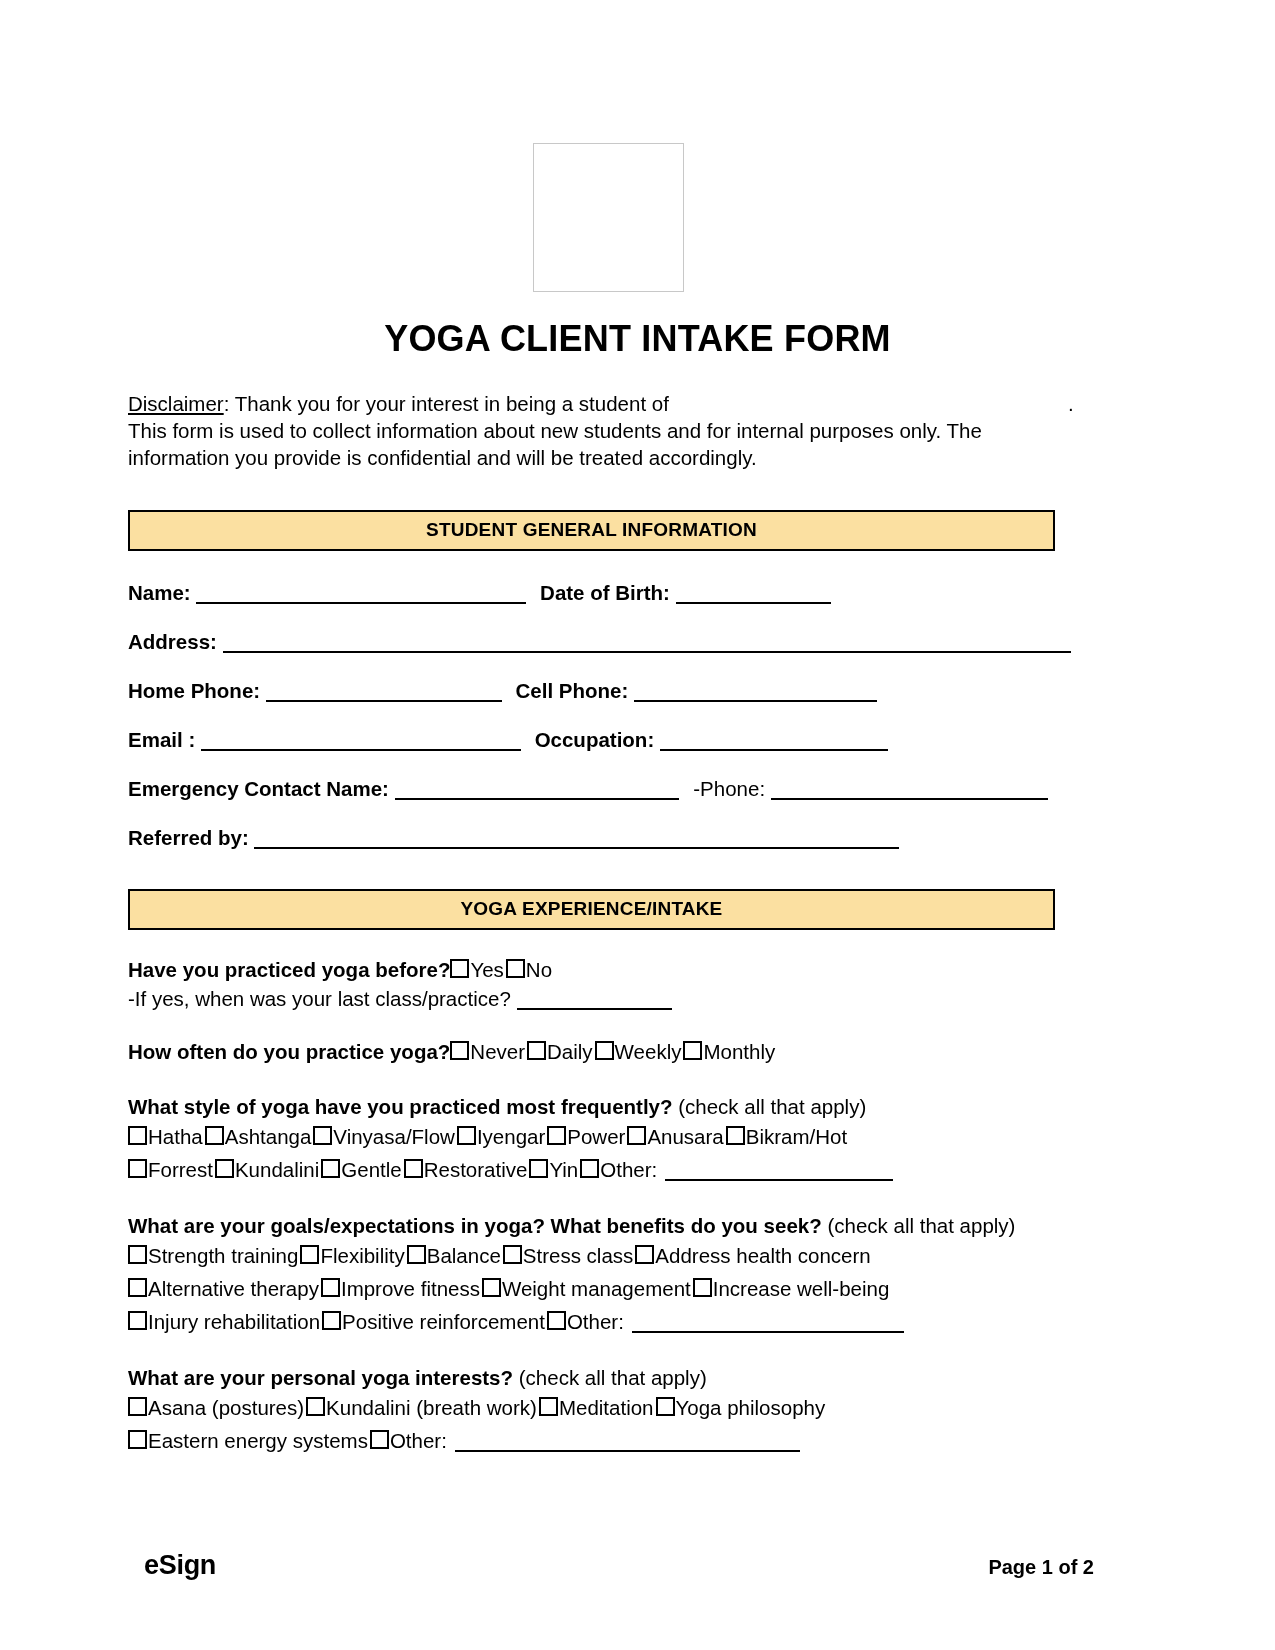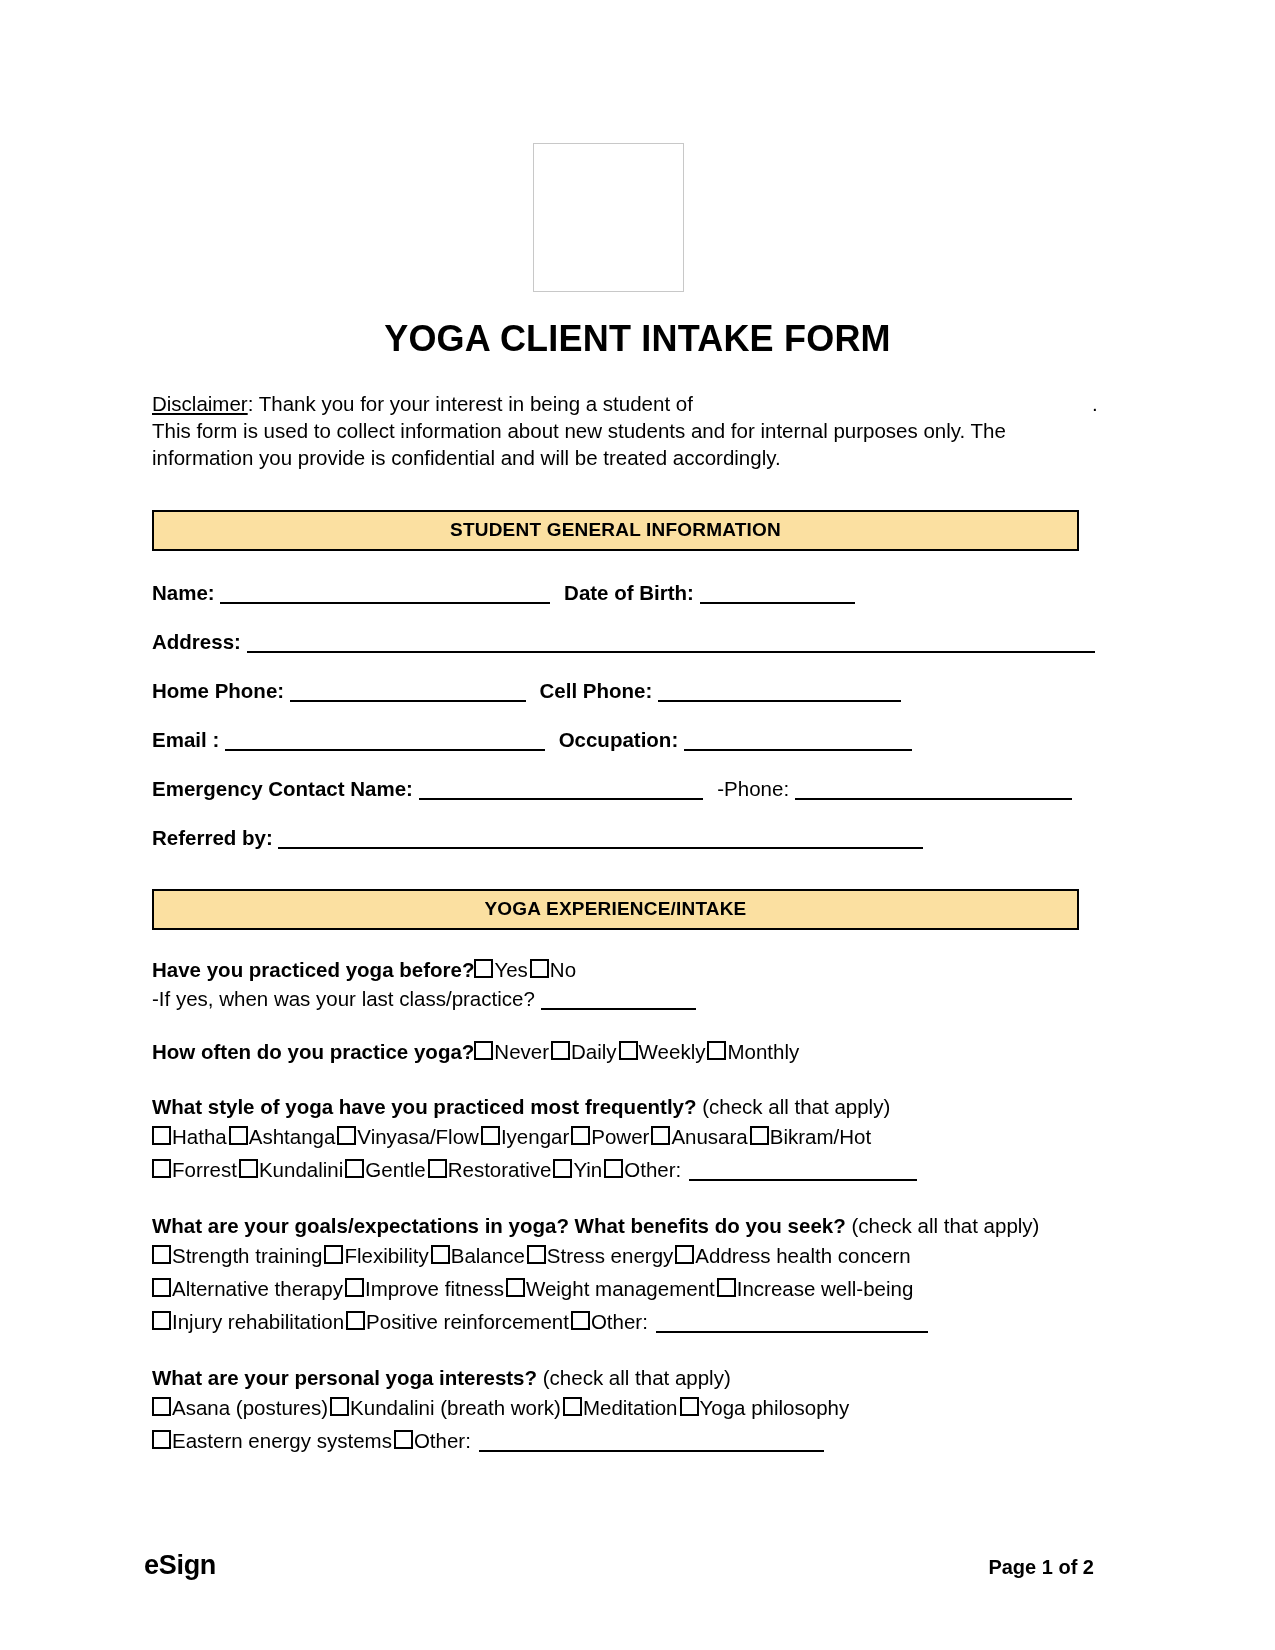--- a/index.html
+++ b/index.html
@@ -41,21 +41,21 @@
     width: 1275px;
     text-align: center;
     font-size: 36px;
     font-weight: bold;
     letter-spacing: 0.2px;
   }
 
   
   .content {
     position: absolute;
-    left: 152px;
+    left: 128px;
     top: 390px;
     width: 950px;
   }
 
   
   .disclaimer {
     font-size: 20.5px;
     line-height: 27px;
     margin: 0;
   }
@@ -239,21 +239,21 @@
     </div>
 
     <div class="q-block">
       <div class="q-text"><span>What style of yoga have you practiced most frequently?</span> <span class="note">(check all that apply)</span></div>
       <div class="cb-row"><span class="cb"></span><span class="cb-lbl">Hatha</span><span class="cb"></span><span class="cb-lbl">Ashtanga</span><span class="cb"></span><span class="cb-lbl">Vinyasa/Flow</span><span class="cb"></span><span class="cb-lbl">Iyengar</span><span class="cb"></span><span class="cb-lbl">Power</span><span class="cb"></span><span class="cb-lbl">Anusara</span><span class="cb"></span><span class="cb-lbl">Bikram/Hot</span></div>
       <div class="cb-row"><span class="cb"></span><span class="cb-lbl">Forrest</span><span class="cb"></span><span class="cb-lbl">Kundalini</span><span class="cb"></span><span class="cb-lbl">Gentle</span><span class="cb"></span><span class="cb-lbl">Restorative</span><span class="cb"></span><span class="cb-lbl">Yin</span><span class="cb"></span><span class="cb-lbl">Other:</span><span class="rule" style="width:228px;margin-left:6px"></span></div>
     </div>
 
     <div class="q-block">
       <div class="q-text"><span>What are your goals/expectations in yoga? What benefits do you seek?</span> <span class="note">(check all that apply)</span></div>
-      <div class="cb-row"><span class="cb"></span><span class="cb-lbl">Strength training</span><span class="cb"></span><span class="cb-lbl">Flexibility</span><span class="cb"></span><span class="cb-lbl">Balance</span><span class="cb"></span><span class="cb-lbl">Stress energy</span><span class="cb"></span><span class="cb-lbl">Address health concern</span></div>
+      <div class="cb-row"><span class="cb"></span><span class="cb-lbl">Strength training</span><span class="cb"></span><span class="cb-lbl">Flexibility</span><span class="cb"></span><span class="cb-lbl">Balance</span><span class="cb"></span><span class="cb-lbl">Stress class</span><span class="cb"></span><span class="cb-lbl">Address health concern</span></div>
       <div class="cb-row"><span class="cb"></span><span class="cb-lbl">Alternative therapy</span><span class="cb"></span><span class="cb-lbl">Improve fitness</span><span class="cb"></span><span class="cb-lbl">Weight management</span><span class="cb"></span><span class="cb-lbl">Increase well-being</span></div>
       <div class="cb-row"><span class="cb"></span><span class="cb-lbl">Injury rehabilitation</span><span class="cb"></span><span class="cb-lbl">Positive reinforcement</span><span class="cb"></span><span class="cb-lbl">Other:</span><span class="rule" style="width:272px;margin-left:6px"></span></div>
     </div>
 
     <div class="q-block">
       <div class="q-text"><span>What are your personal yoga interests?</span> <span class="note">(check all that apply)</span></div>
       <div class="cb-row"><span class="cb"></span><span class="cb-lbl">Asana (postures)</span><span class="cb"></span><span class="cb-lbl">Kundalini (breath work)</span><span class="cb"></span><span class="cb-lbl">Meditation</span><span class="cb"></span><span class="cb-lbl">Yoga philosophy</span></div>
       <div class="cb-row"><span class="cb"></span><span class="cb-lbl">Eastern energy systems</span><span class="cb"></span><span class="cb-lbl">Other:</span><span class="rule" style="width:345px;margin-left:6px"></span></div>
     </div>
 

